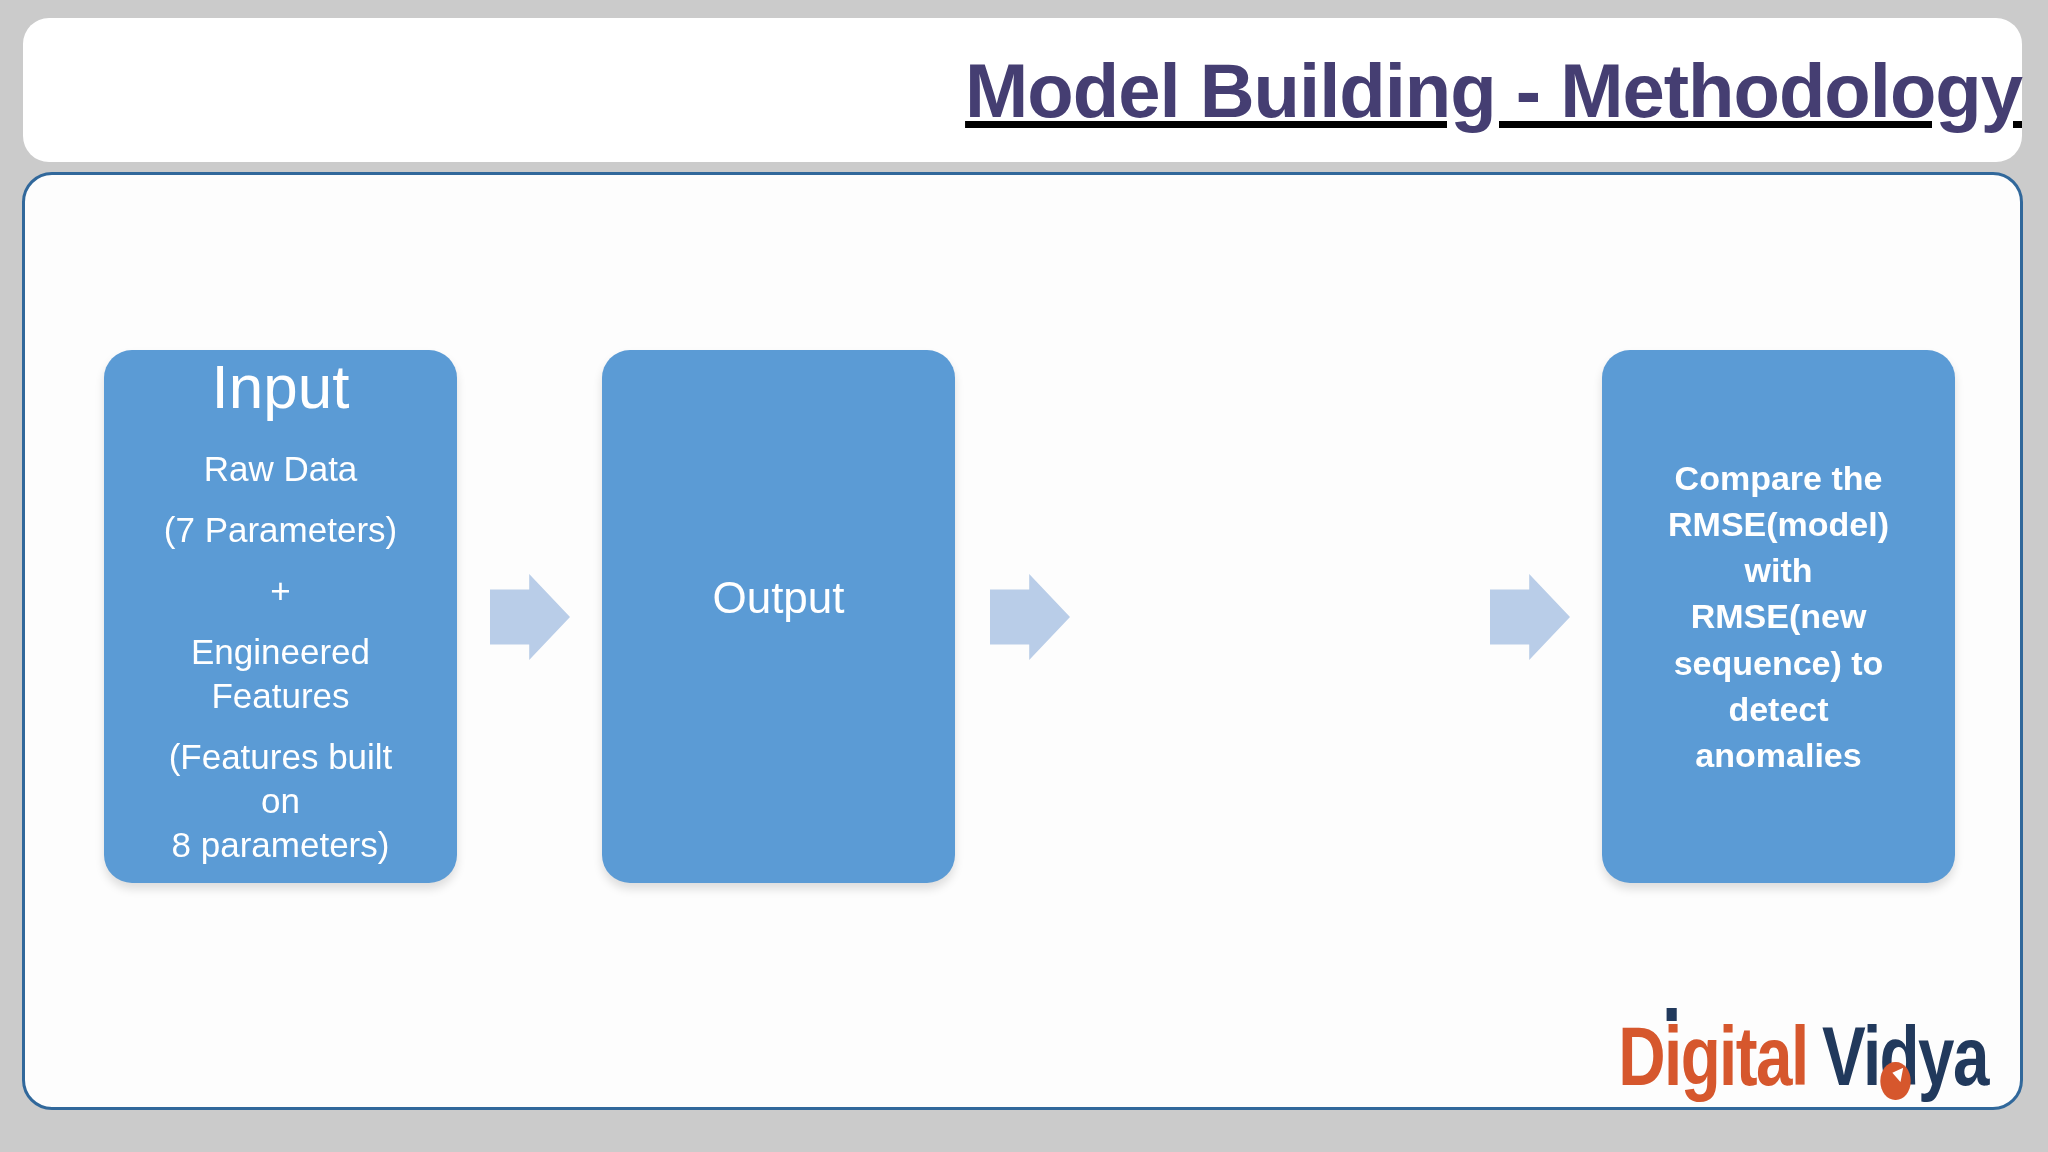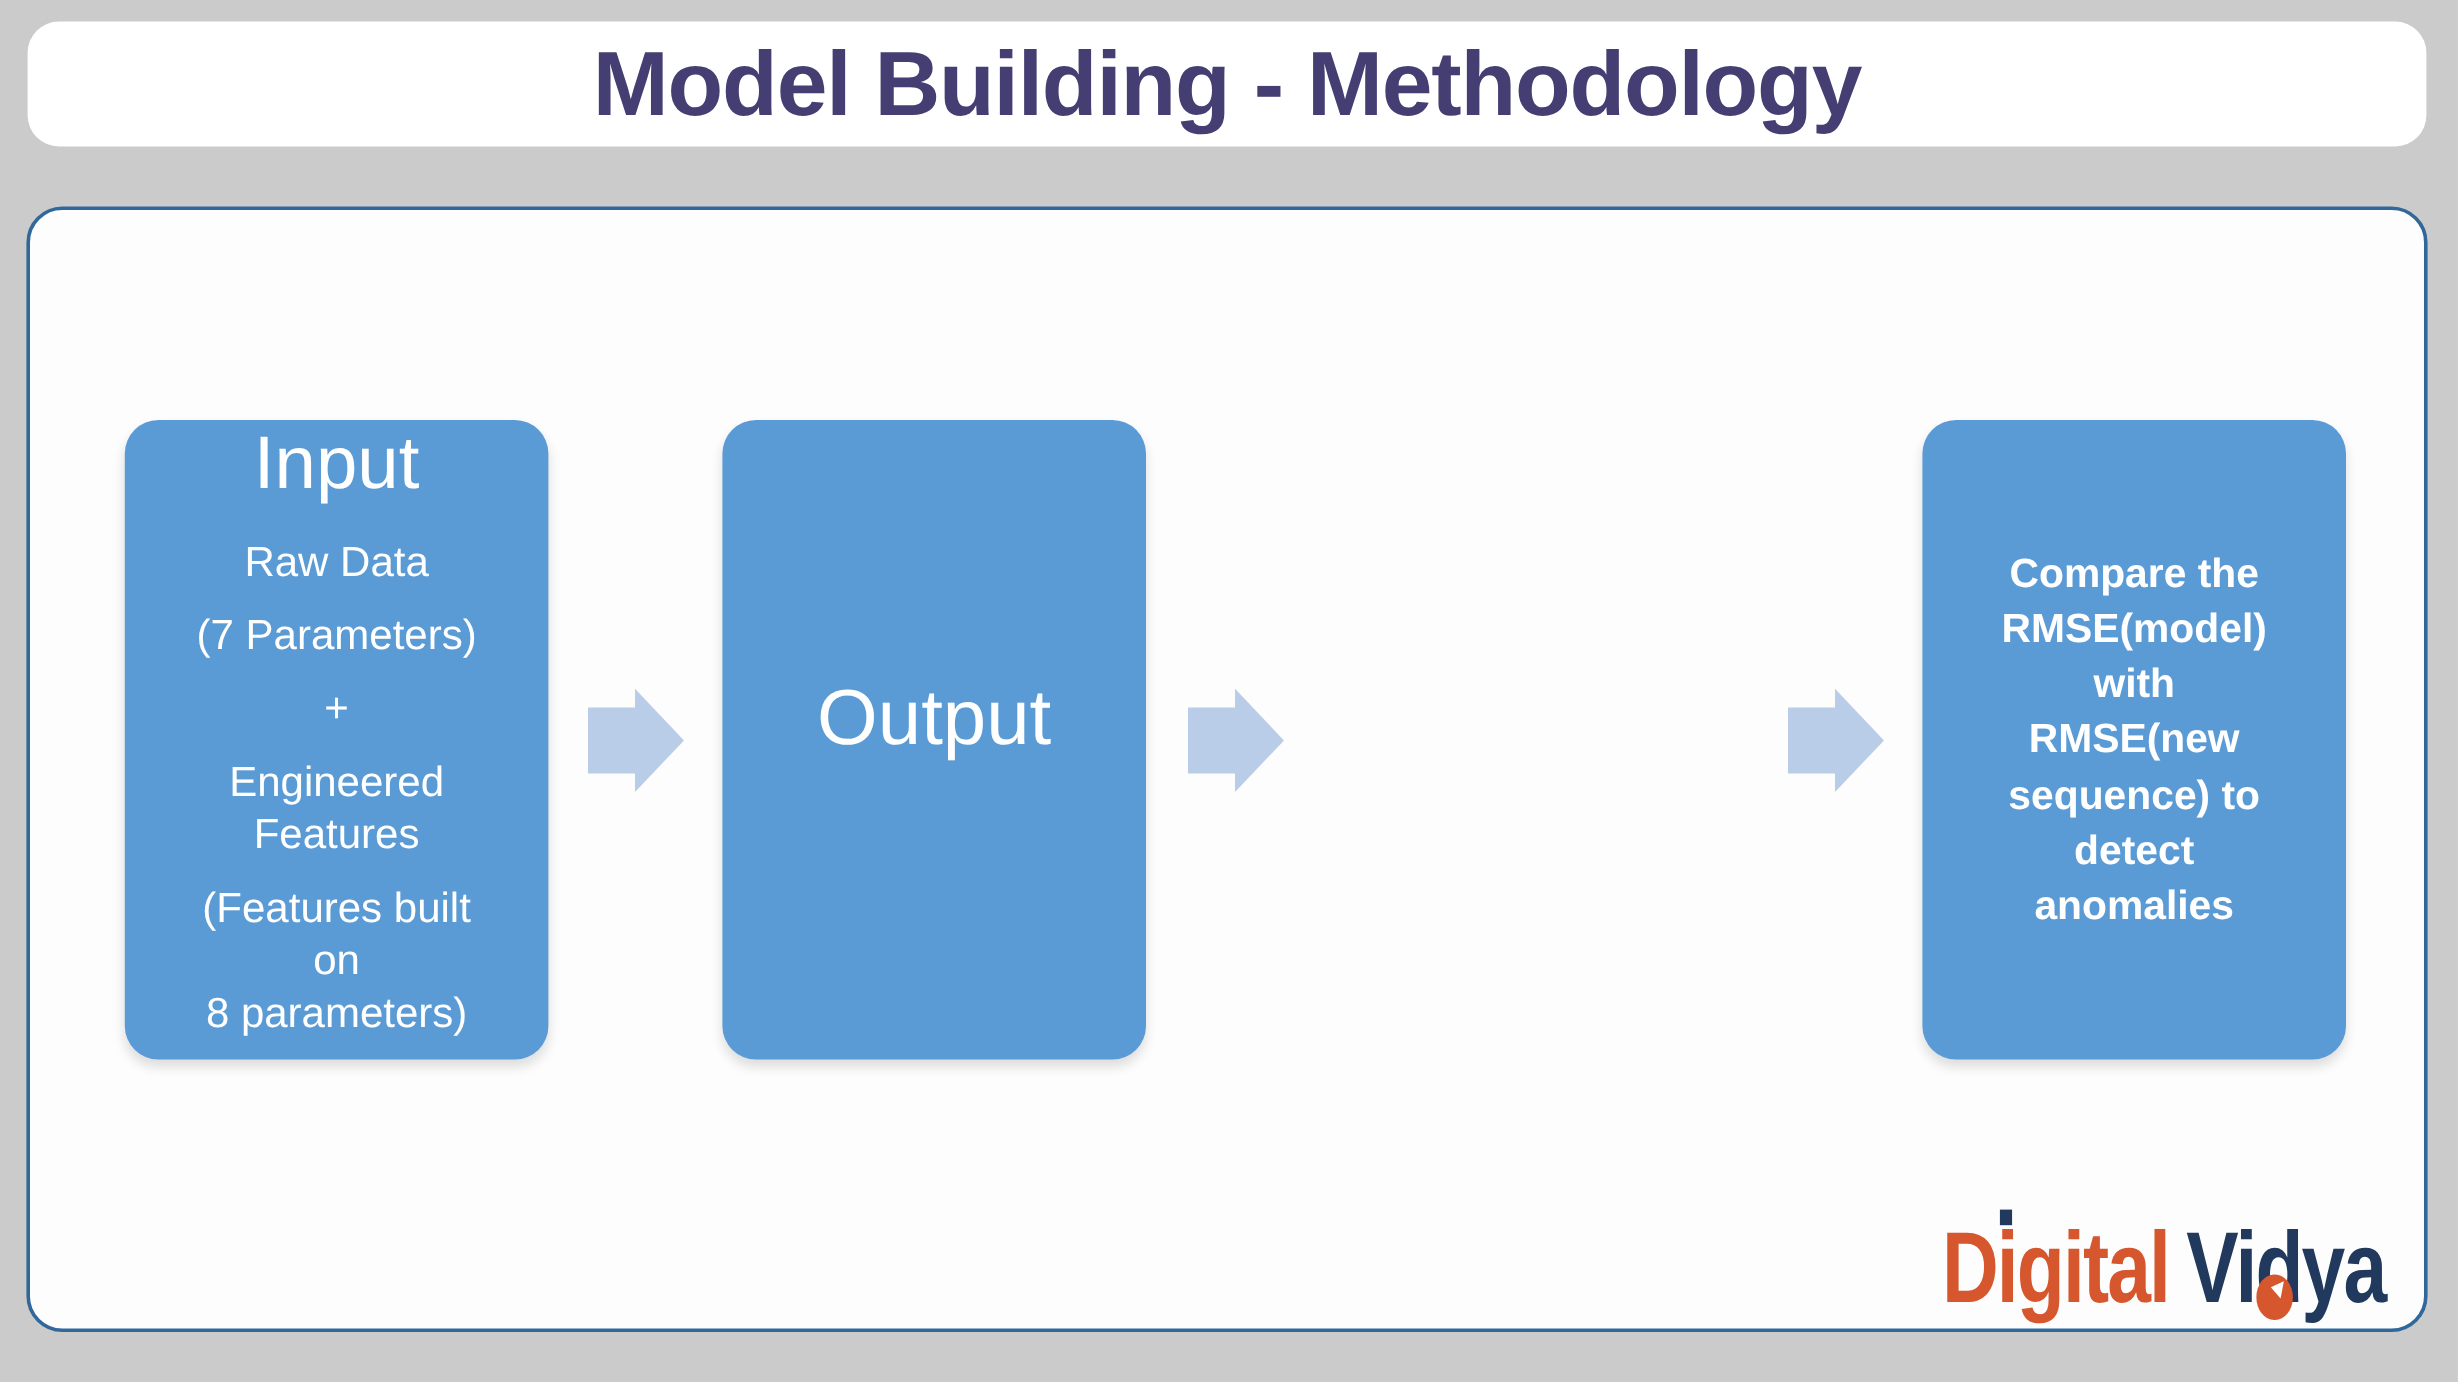--- a/index.html
+++ b/index.html
@@ -3,23 +3,23 @@
 <meta charset="utf-8">
 <style>
   html,body{margin:0;padding:0;background:#cbcbcb;}
   .stage{
     position:relative;width:2048px;height:1152px;overflow:hidden;
     background:#cbcbcb;
     font-family:"Liberation Sans", sans-serif;
   }
   
   .titlebar{
-    position:absolute;left:23px;top:18px;width:1999px;height:104px;
+    position:absolute;left:23px;top:18px;width:1999px;height:144px;
     background:#ffffff;border-radius:26px;
-    display:flex;align-items:center;justify-content:center;
+    display:flex;align-items:center;justify-content:flex-end;text-decoration:underline;
   }
   .title{
     font-size:76px;font-weight:bold;color:#453e72;letter-spacing:-1px;
     white-space:nowrap;
   }
   
   .panel{
     position:absolute;left:22px;top:172px;width:2001px;height:938px;
     box-sizing:border-box;background:#fdfdfd;
     border:3px solid #31689b;border-radius:30px;
@@ -31,21 +31,21 @@
     color:#ffffff;text-align:center;
     display:flex;flex-direction:column;align-items:center;justify-content:center;
     padding:20px 44px;
     box-shadow:0 6px 10px rgba(0,0,0,0.13);
   }
   .flowbox.b1{left:104px;}
   .flowbox.b2{left:602px;}
   .flowbox.b3{left:1104px;}
   .flowbox.b4{left:1602px;}
   .box-heading{font-size:62px;line-height:1.15;font-weight:normal;margin:0 0 24px 0;}
-  .b2 .box-heading{font-size:65px;margin-bottom:36px;}
+  .b2 .box-heading{font-size:44px;margin-bottom:36px;}
   .box-body{margin:0;white-space:pre-line;}
   .b1 .box-body{font-size:35px;line-height:1.26;margin-bottom:17px;}
   .b1 .box-body:last-child{margin-bottom:14px;}
   .b2 .box-body,.b3 .box-body,.b4 .box-body{font-size:34px;line-height:1.36;font-weight:bold;}
   
   .flow-arrow{
     position:absolute;top:574px;width:80px;height:86px;background:#b9cde8;
     clip-path:polygon(0 18%,49% 18%,49% 0,100% 50%,49% 100%,49% 82%,0 82%);
   }
   .flow-arrow.a1{left:490px;}

